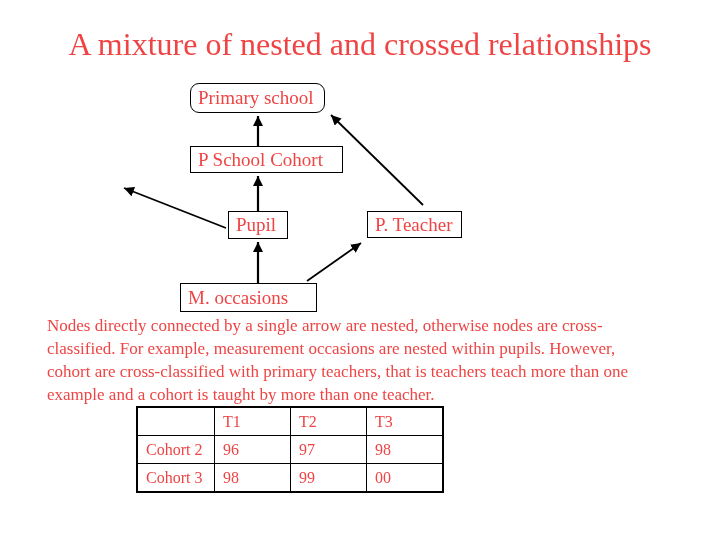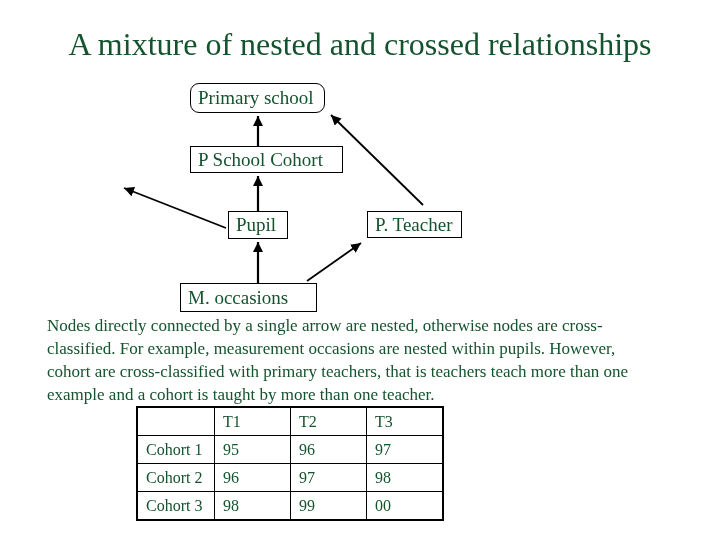--- a/index.html
+++ b/index.html
@@ -5,21 +5,21 @@
   html, body {
     margin: 0;
     padding: 0;
     background: #ffffff;
   }
   .slide {
     position: relative;
     width: 720px;
     height: 540px;
     background: #ffffff;
-    color: #14532d;
+    color: #ef4444;
     font-family: "Liberation Serif", "DejaVu Serif", serif;
     overflow: hidden;
   }
   .slide-title {
     position: absolute;
     left: 0;
     top: 26px;
     width: 720px;
     text-align: center;
     font-size: 32px;
@@ -131,26 +131,20 @@
 
   <table class="cohort-table">
     <tbody>
       <tr>
         <th class="col-label"></th>
         <th class="col-t">T1</th>
         <th class="col-t">T2</th>
         <th class="col-t">T3</th>
       </tr>
       <tr>
-        <td>Cohort 1</td>
-        <td>95</td>
-        <td>96</td>
-        <td>97</td>
-      </tr>
-      <tr>
         <td>Cohort 2</td>
         <td>96</td>
         <td>97</td>
         <td>98</td>
       </tr>
       <tr>
         <td>Cohort 3</td>
         <td>98</td>
         <td>99</td>
         <td>00</td>

